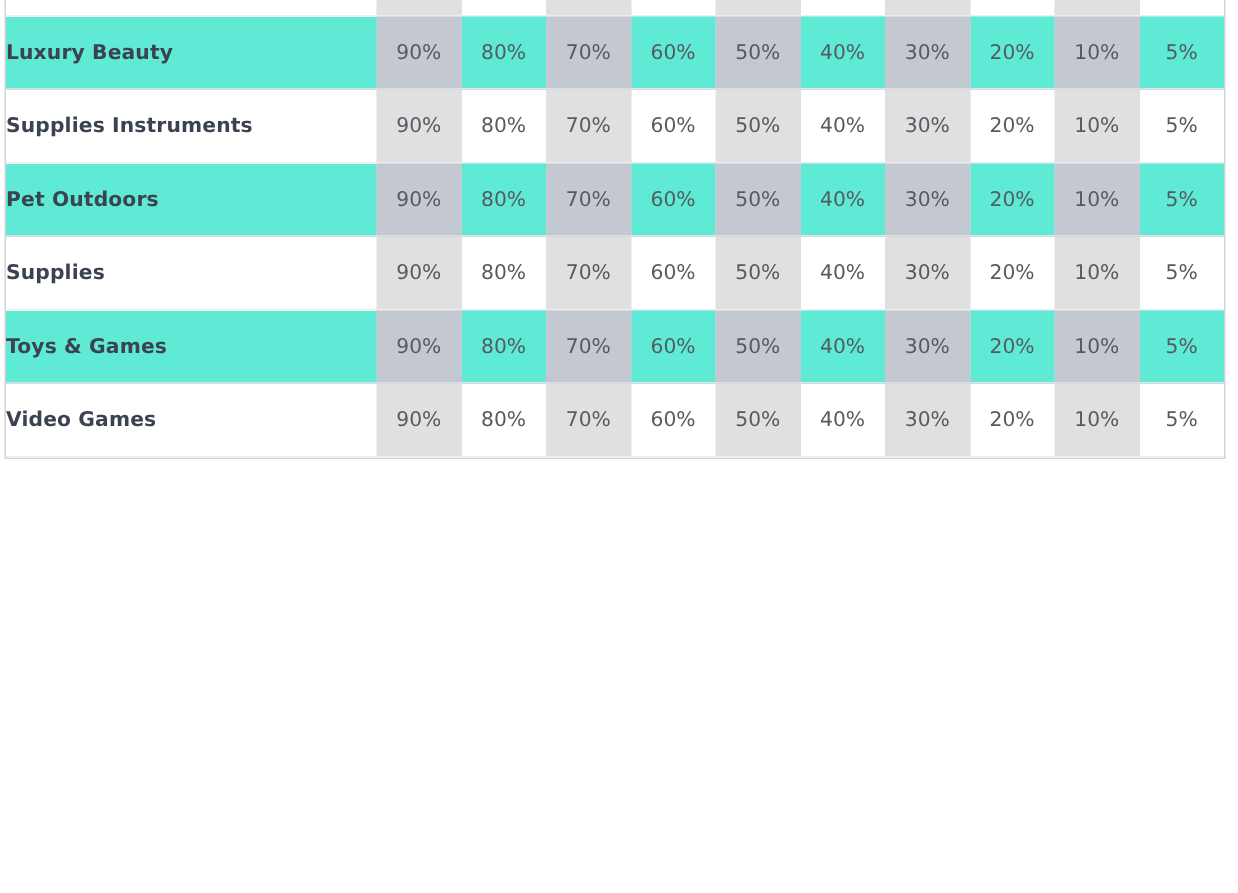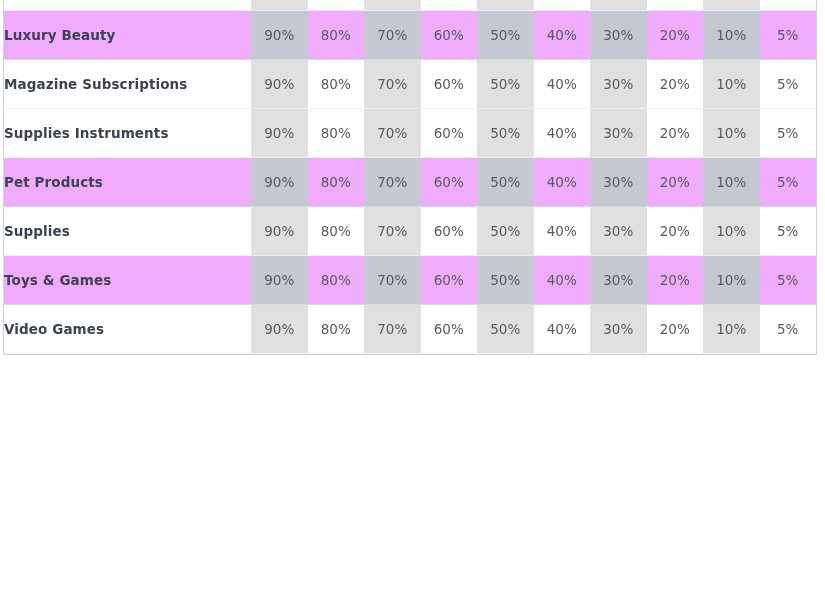--- a/index.html
+++ b/index.html
@@ -47,21 +47,21 @@
     padding: 0;
     margin: 0;
     height: 49px;
     border: none;
     vertical-align: middle;
     box-sizing: border-box;
   }
 
   
   tr.row-odd  { background: #ffffff; }
-  tr.row-even { background: #f0abfc; }
+  tr.row-even { background: #5eead4; }
 
   
   td.cat-label {
     width: 247px;
     padding-left: 17px;
     padding-right: 8px;
     font-size: 13.5px;
     font-weight: bold;
     color: #3b4250;
     letter-spacing: 0.1px;
@@ -113,47 +113,34 @@
             <td class="val col-shaded">70%</td>
             <td class="val">60%</td>
             <td class="val col-shaded">50%</td>
             <td class="val">40%</td>
             <td class="val col-shaded">30%</td>
             <td class="val">20%</td>
             <td class="val col-shaded">10%</td>
             <td class="val">5%</td>
           </tr>
           <tr class="row-odd row-sep">
-            <td class="cat-label">Magazine Subscriptions</td>
-            <td class="val col-shaded">90%</td>
-            <td class="val">80%</td>
-            <td class="val col-shaded">70%</td>
-            <td class="val">60%</td>
-            <td class="val col-shaded">50%</td>
-            <td class="val">40%</td>
-            <td class="val col-shaded">30%</td>
-            <td class="val">20%</td>
-            <td class="val col-shaded">10%</td>
-            <td class="val">5%</td>
-          </tr>
-          <tr class="row-odd row-sep">
             <td class="cat-label">Supplies Instruments</td>
             <td class="val col-shaded">90%</td>
             <td class="val">80%</td>
             <td class="val col-shaded">70%</td>
             <td class="val">60%</td>
             <td class="val col-shaded">50%</td>
             <td class="val">40%</td>
             <td class="val col-shaded">30%</td>
             <td class="val">20%</td>
             <td class="val col-shaded">10%</td>
             <td class="val">5%</td>
           </tr>
           <tr class="row-even row-sep">
-            <td class="cat-label">Pet Products</td>
+            <td class="cat-label">Pet Outdoors</td>
             <td class="val col-shaded">90%</td>
             <td class="val">80%</td>
             <td class="val col-shaded">70%</td>
             <td class="val">60%</td>
             <td class="val col-shaded">50%</td>
             <td class="val">40%</td>
             <td class="val col-shaded">30%</td>
             <td class="val">20%</td>
             <td class="val col-shaded">10%</td>
             <td class="val">5%</td>

